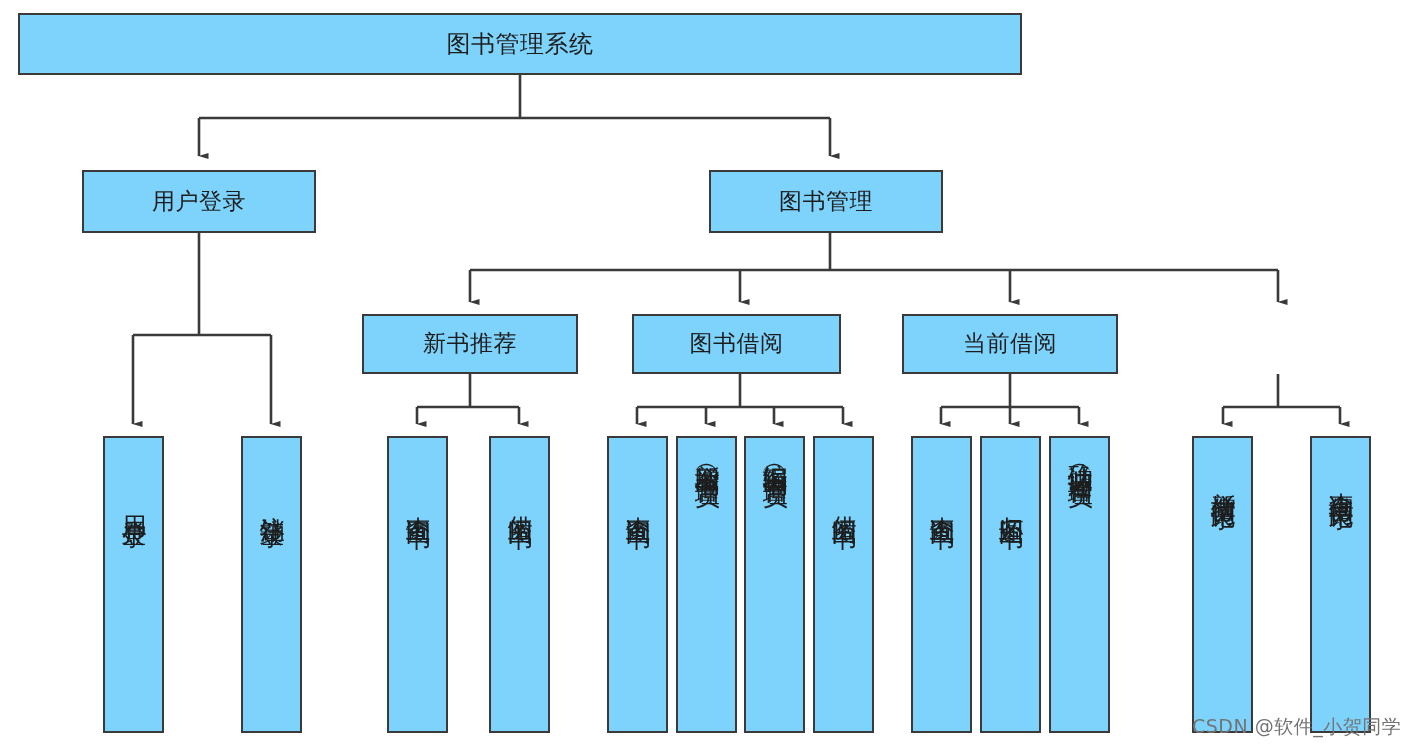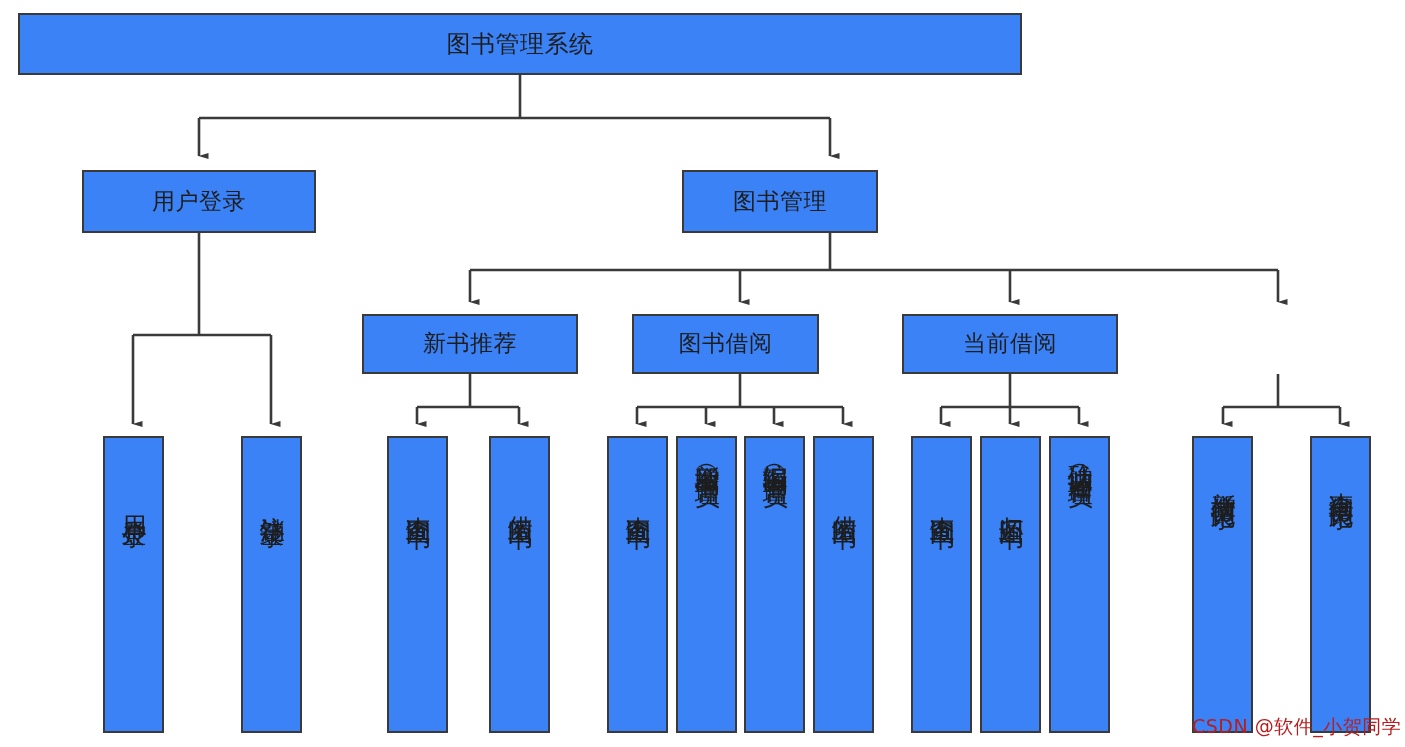--- a/index.html
+++ b/index.html
@@ -21,21 +21,21 @@
     position: absolute;
     left: 0;
     top: 0;
     width: 1405px;
     height: 747px;
     pointer-events: none;
   }
   .node {
     position: absolute;
     box-sizing: border-box;
-    background: #3b82f6;
+    background: #7dd3fc;
     border: 2.5px solid #3a3a3a;
     display: flex;
     align-items: center;
     justify-content: center;
     color: #1d1d1d;
   }
   .node .label {
     display: block;
     text-align: center;
     line-height: 1.18;
@@ -65,21 +65,21 @@
   }
   .node.vertical.mid .label {
     margin-top: 52px;
   }
   .node.vertical.midlow .label {
     margin-top: 28px;
   }
   .watermark {
     position: absolute;
     font-size: 19px;
-    color: #b91c1c;
+    color: #737373;
     white-space: nowrap;
     letter-spacing: 0.5px;
   }
 </style>
 </head>
 <body>
 
 <div id="canvas">
 
   <svg class="connectors" viewBox="0 0 1405 747">
@@ -132,28 +132,28 @@
     </g>
   </svg>
 
   <div class="node root horizontal" style="left:18px; top:13px; width:1004px; height:62px;">
     <span class="label">图书管理系统</span>
   </div>
 
   <div class="node horizontal" style="left:82px; top:170px; width:234px; height:63px;">
     <span class="label">用户登录</span>
   </div>
-  <div class="node horizontal" style="left:682px; top:170px; width:196px; height:63px;">
+  <div class="node horizontal" style="left:709px; top:170px; width:234px; height:63px;">
     <span class="label">图书管理</span>
   </div>
 
   <div class="node horizontal" style="left:362px; top:314px; width:216px; height:60px;justify-content:center;">
     <span class="label">新书推荐</span>
   </div>
-  <div class="node horizontal" style="left:632px; top:314px; width:187px; height:60px;">
+  <div class="node horizontal" style="left:632px; top:314px; width:209px; height:60px;">
     <span class="label">图书借阅</span>
   </div>
   <div class="node horizontal" style="left:902px; top:314px; width:216px; height:60px;justify-content:center;">
     <span class="label">当前借阅</span>
   </div>
 
   <div class="node vertical mid" style="left:103px; top:436px; width:61px; height:297px;">
     <span class="label">用户登录</span>
   </div>
   <div class="node vertical mid" style="left:241px; top:436px; width:61px; height:297px;">

